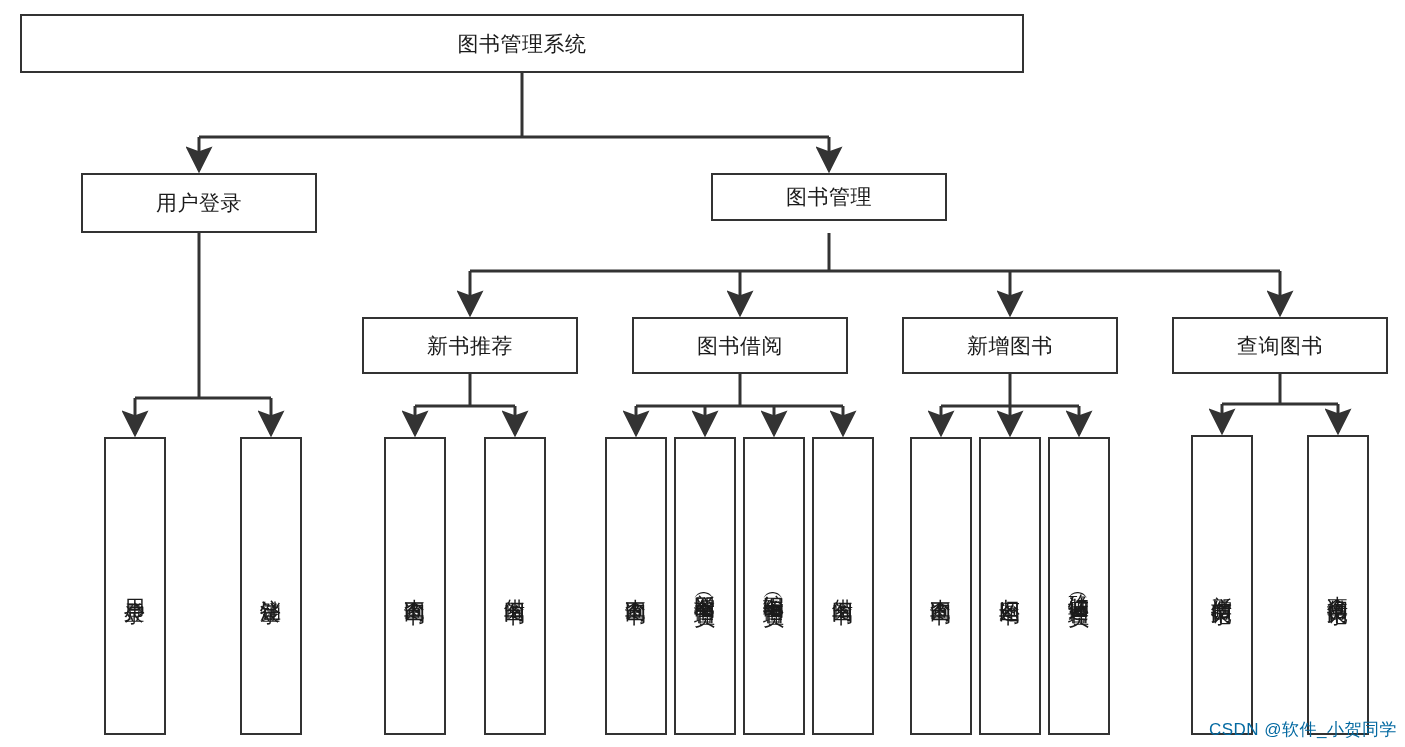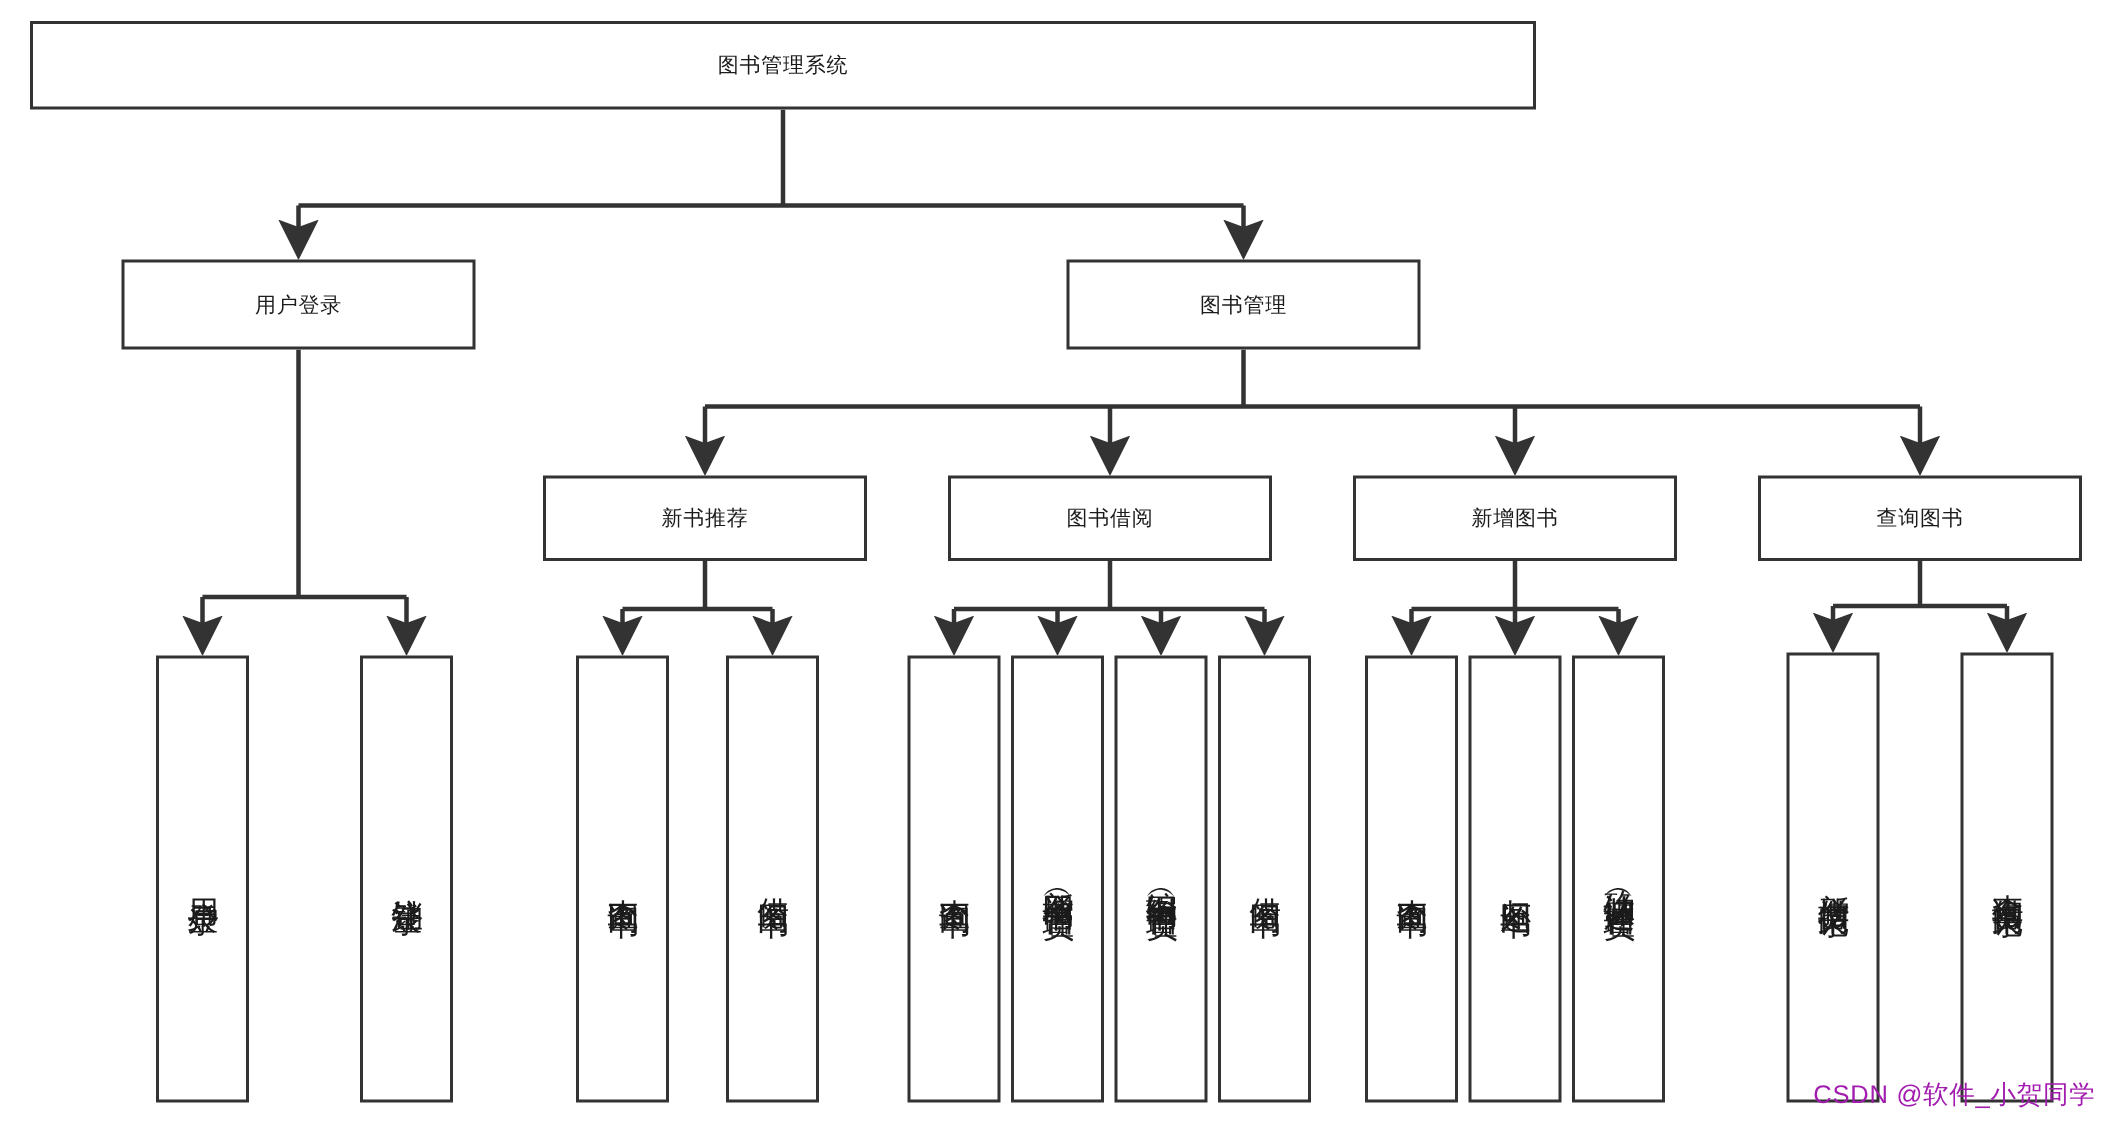--- a/index.html
+++ b/index.html
@@ -33,40 +33,40 @@
     position: absolute;
     box-sizing: border-box;
     background: #ffffff;
     border: 2px solid #333333;
     display: flex;
     align-items: center;
     justify-content: center;
     color: #1b1b1b;
   }
   .node-h {
-    font-size: 14px;
+    font-size: 21px;
     letter-spacing: 0.5px;
     line-height: 1.2;
     white-space: nowrap;
   }
   .node-v {
     writing-mode: vertical-rl;
     text-orientation: upright;
     font-size: 21px;
     letter-spacing: 2px;
     line-height: 1.0;
     white-space: nowrap;
     text-align: center;
   }
   .watermark {
     position: absolute;
     right: 8px;
     bottom: 6px;
     font-size: 17px;
-    color: #a21caf;
+    color: #0369a1;
     white-space: nowrap;
     letter-spacing: 0.5px;
     pointer-events: none;
   }
 </style>
 </head>
 <body>
 
 <div id="diagram-root">
 
@@ -120,21 +120,21 @@
     </g>
   </svg>
 
   <div class="node-box node-h" style="left:20px; top:14px; width:1004px; height:59px;">
     <span>图书管理系统</span>
   </div>
 
   <div class="node-box node-h" style="left:81px; top:173px; width:236px; height:60px;">
     <span>用户登录</span>
   </div>
-  <div class="node-box node-h" style="left:711px; top:173px; width:236px; height:60px;">
+  <div class="node-box node-h" style="left:711px; top:173px; width:236px; height:48px;">
     <span>图书管理</span>
   </div>
 
   <div class="node-box node-h" style="left:362px; top:317px; width:216px; height:57px;">
     <span>新书推荐</span>
   </div>
   <div class="node-box node-h" style="left:632px; top:317px; width:216px; height:57px;">
     <span>图书借阅</span>
   </div>
   <div class="node-box node-h" style="left:902px; top:317px; width:216px; height:57px;">

